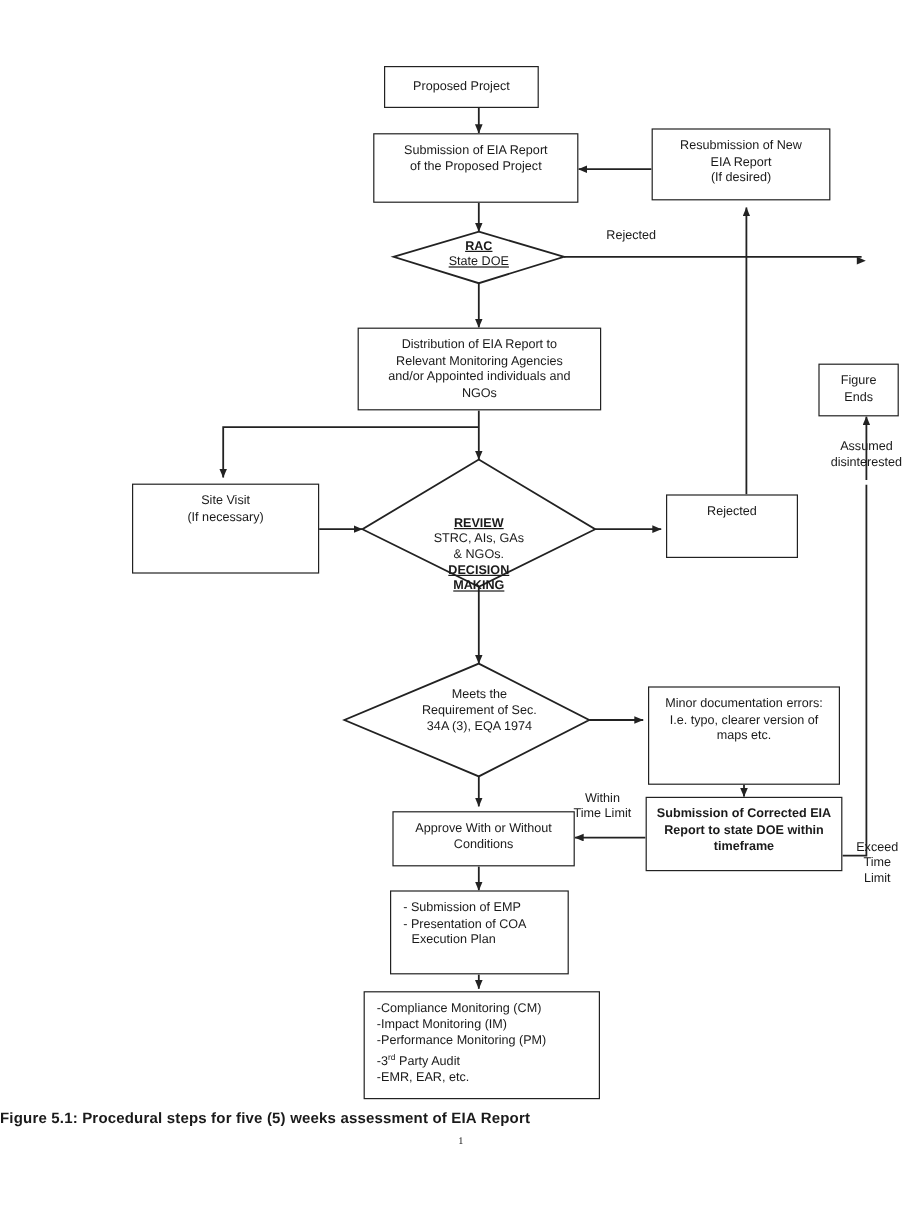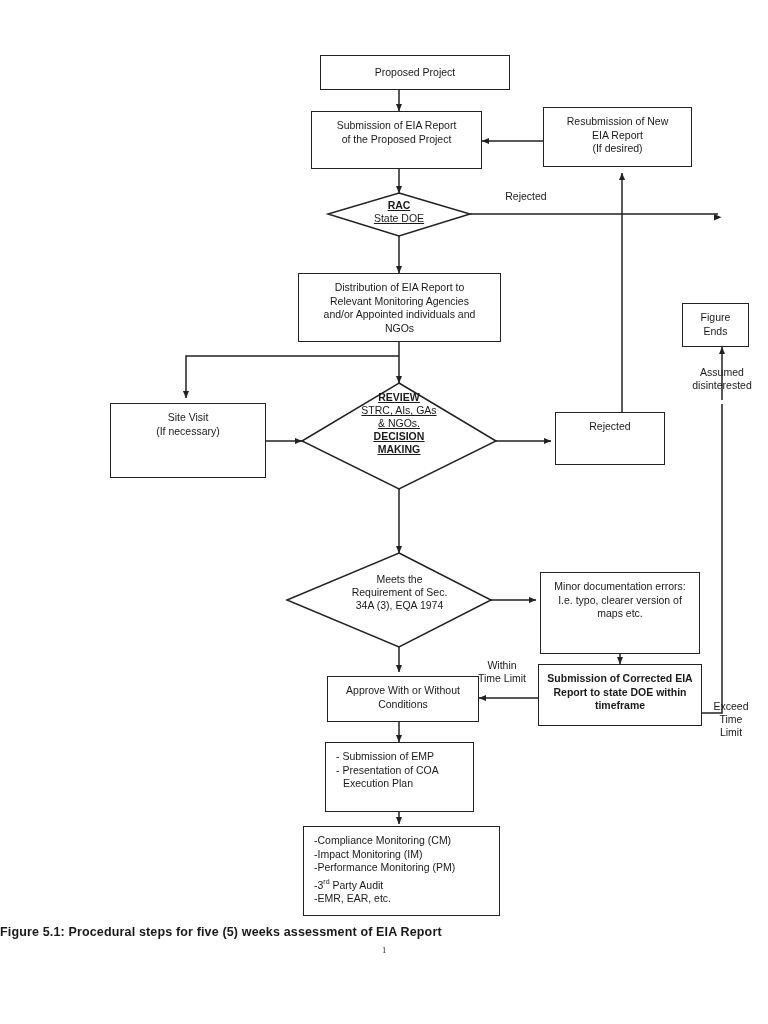--- a/index.html
+++ b/index.html
@@ -134,21 +134,21 @@
       <line x1="399" y1="722" x2="399" y2="742" marker-end="url(#arrow)"></line>
 
       <line x1="399" y1="812" x2="399" y2="824" marker-end="url(#arrow)"></line>
 
       <polygon points="399,193 470,214 399,236 328,214" fill="#ffffff"></polygon>
       <polygon points="399,383 496,441 399,489 302,441" fill="#ffffff"></polygon>
       <polygon points="399,553 491,600 399,647 287,600" fill="#ffffff"></polygon>
     </g>
   </svg>
 
-  <div class="node center-v" style="left:320px; top:55px; width:190px; height:35px;">
+  <div class="node center-v" style="left:320px; top:55px; width:129px; height:35px;">
     <div class="inner">
       <div>Proposed Project</div>
     </div>
   </div>
 
   <div class="node" style="left:311px; top:111px; width:171px; height:58px;">
     <div class="inner">
       <div>Submission of EIA Report</div>
       <div>of the Proposed Project</div>
     </div>
@@ -183,21 +183,21 @@
     </div>
   </div>
 
   <div class="node" style="left:110px; top:403px; width:156px; height:75px;">
     <div class="inner">
       <div>Site Visit</div>
       <div>(If necessary)</div>
     </div>
   </div>
 
-  <div class="diamond-label" style="left:334px; top:391px; width:130px;text-decoration:underline;">
+  <div class="diamond-label" style="left:334px; top:430px; width:130px;">
     <div class="b u">REVIEW</div>
     <div>STRC, AIs, GAs</div>
     <div>&amp; NGOs.</div>
     <div class="b u">DECISION</div>
     <div class="b u">MAKING</div>
   </div>
 
   <div class="node" style="left:555px; top:412px; width:110px; height:53px;">
     <div class="inner">
       <div>Rejected</div>

